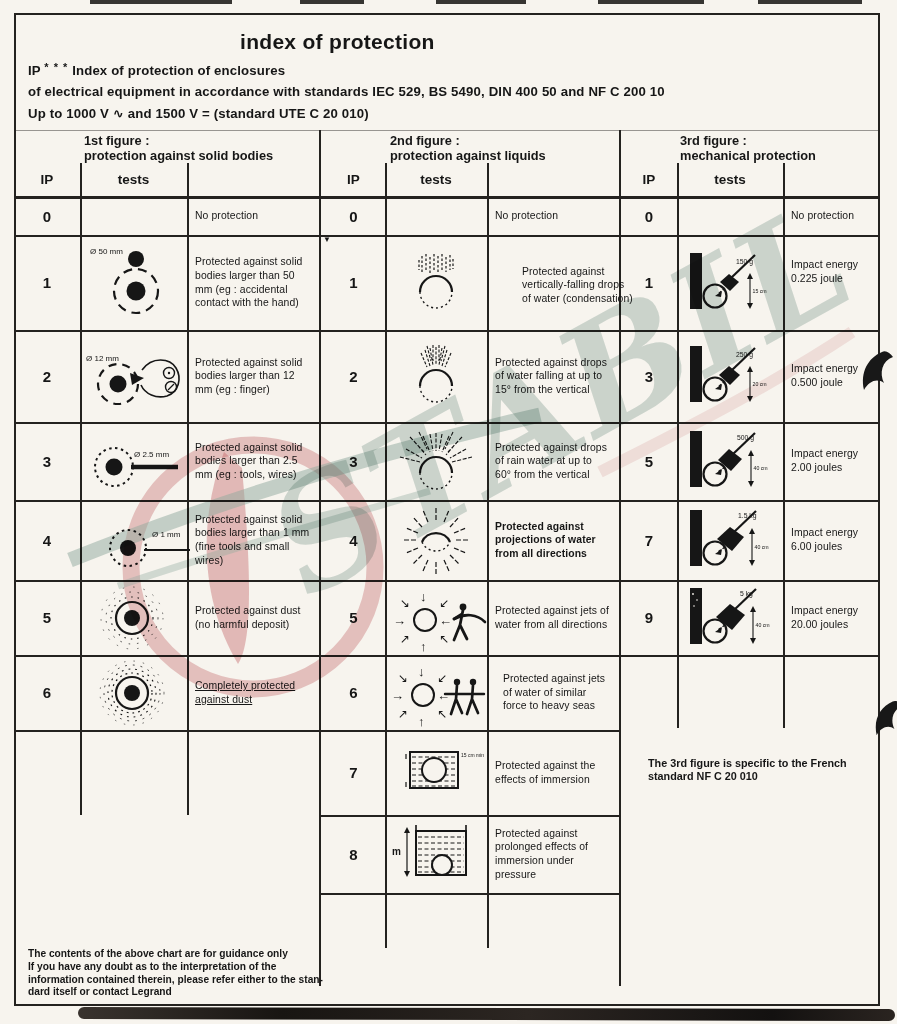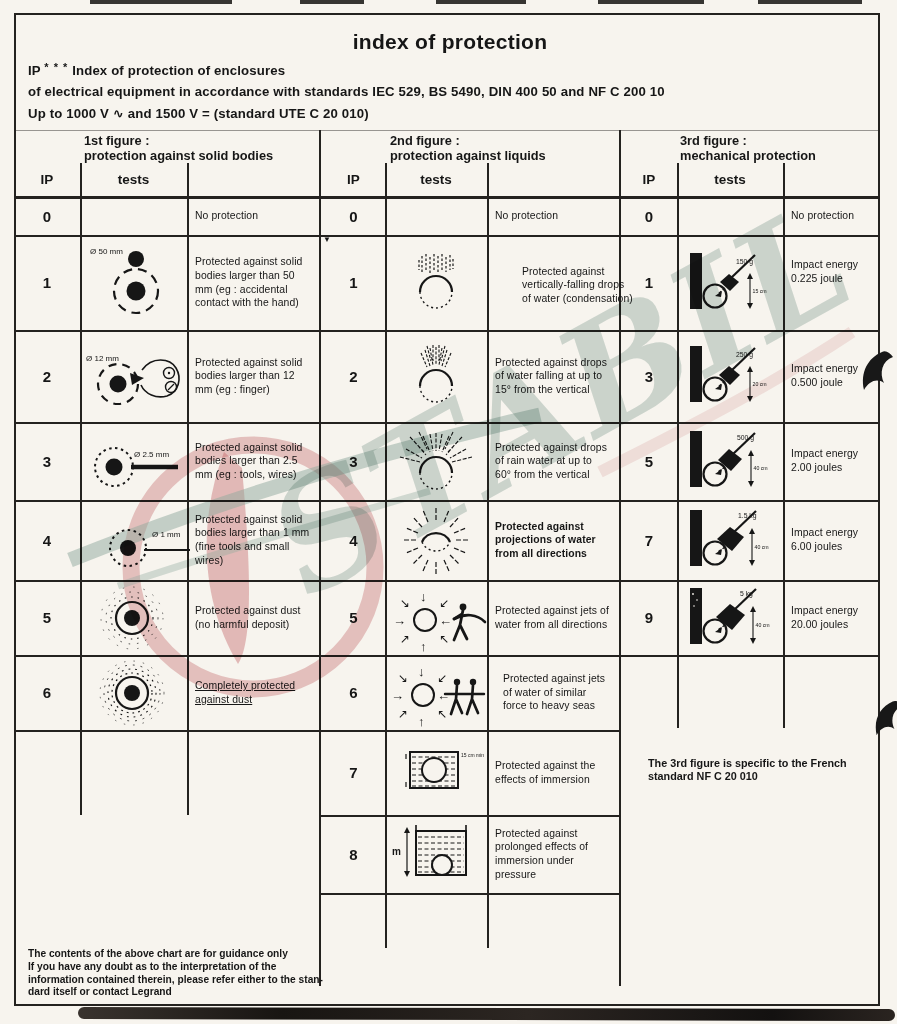--- a/index.html
+++ b/index.html
@@ -7,21 +7,21 @@
         font-family:"Liberation Sans","DejaVu Sans",sans-serif;color:#161616;}
   .abs{position:absolute;}
   .vline{position:absolute;width:2px;background:#24221f;}
   .hline{position:absolute;height:2px;background:#24221f;}
   .cell{position:absolute;display:flex;align-items:center;}
   .ip-cell{justify-content:center;font-weight:bold;font-size:15px;}
   .desc-cell{font-size:10.4px;line-height:1.3;padding:4px 8px;box-sizing:border-box;letter-spacing:.1px;}
   .tests-cell{justify-content:center;position:absolute;display:flex;align-items:center;}
   .hdr-cell{justify-content:center;font-weight:bold;font-size:13.5px;}
   .group-title{position:absolute;font-weight:bold;font-size:12.8px;line-height:1.2;white-space:pre-line;}
-  .title{position:absolute;font-weight:bold;font-size:21px;text-align:center;letter-spacing:.3px;}
+  .title{position:absolute;font-weight:bold;font-size:21px;letter-spacing:.3px;}
   .subtitle{position:absolute;font-weight:bold;font-size:13.2px;letter-spacing:.15px;}
   .note{position:absolute;font-weight:bold;font-size:10.4px;line-height:1.25;white-space:pre-line;}
   svg{font-family:"Liberation Sans","DejaVu Sans",sans-serif;}
   svg text{fill:#161616;}
   .watermark{mix-blend-mode:multiply;pointer-events:none;}
   #stabil{position:absolute;left:270px;top:250px;width:580px;height:300px;
           display:flex;align-items:center;justify-content:center;
           font-family:"DejaVu Serif","Liberation Serif",serif;font-style:italic;font-weight:bold;
           font-size:148px;color:rgba(148,174,166,.42);transform:rotate(-29deg);letter-spacing:2px;}
   .scanmark{position:absolute;background:#1c1a18;height:4px;top:0;opacity:.88;}

